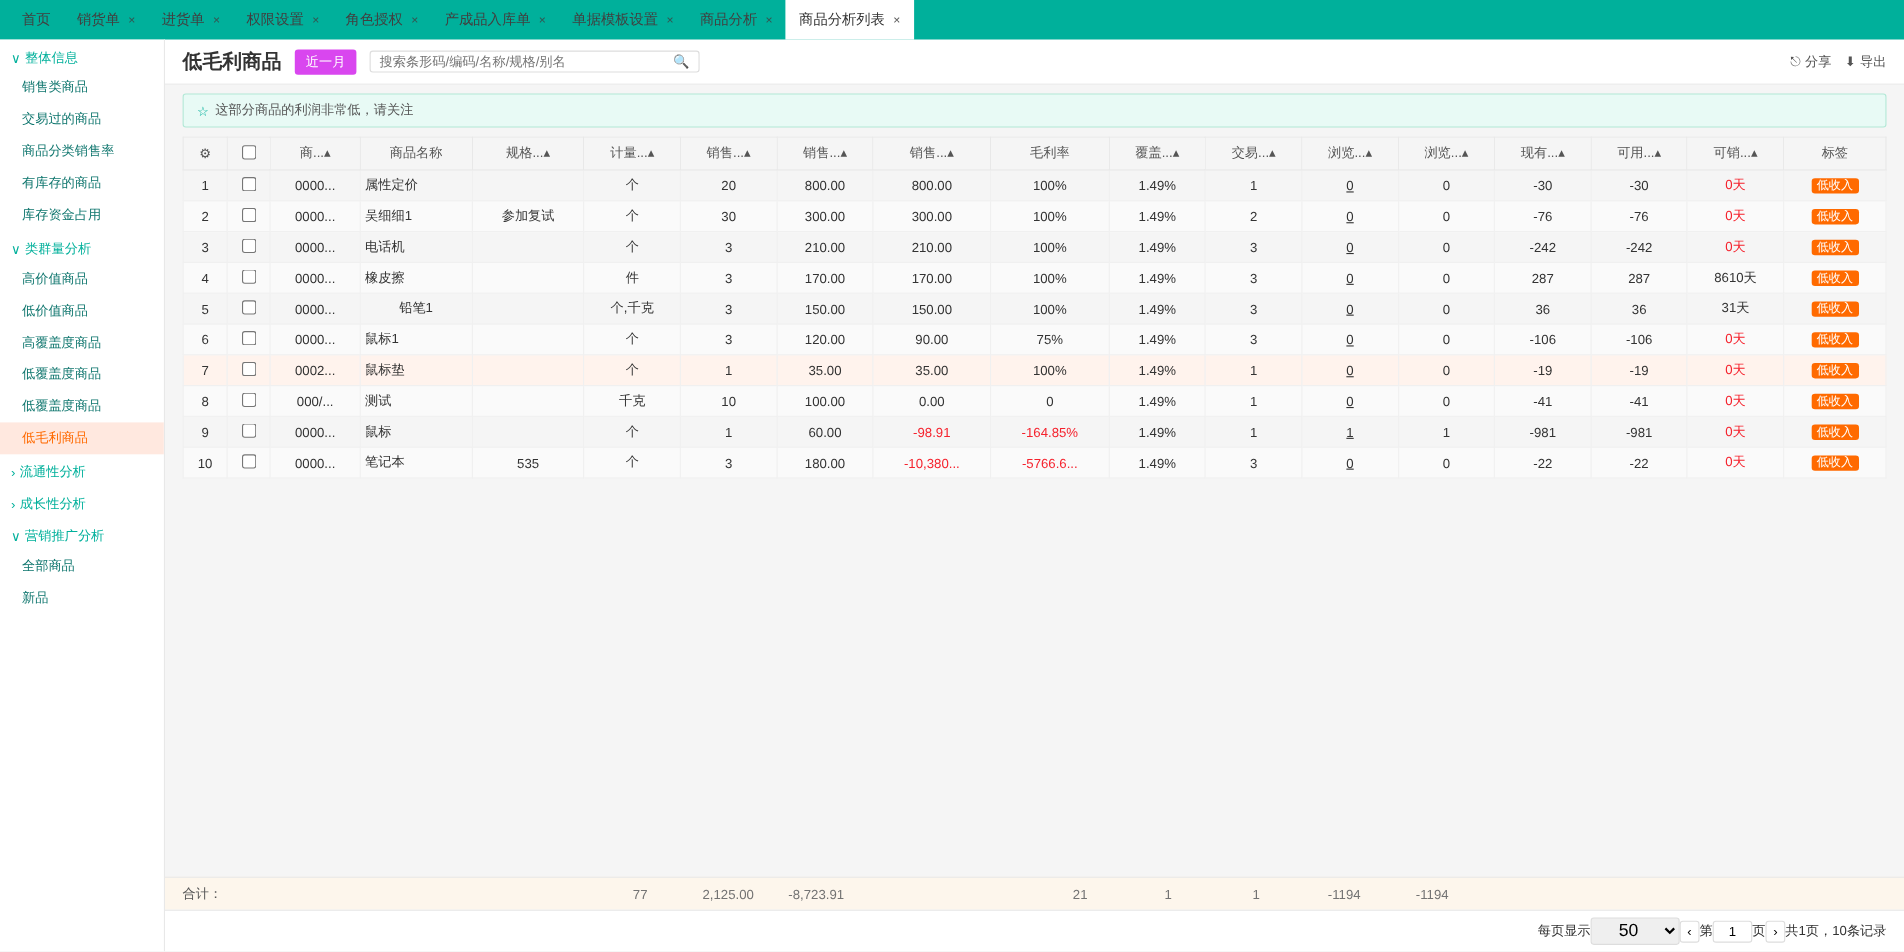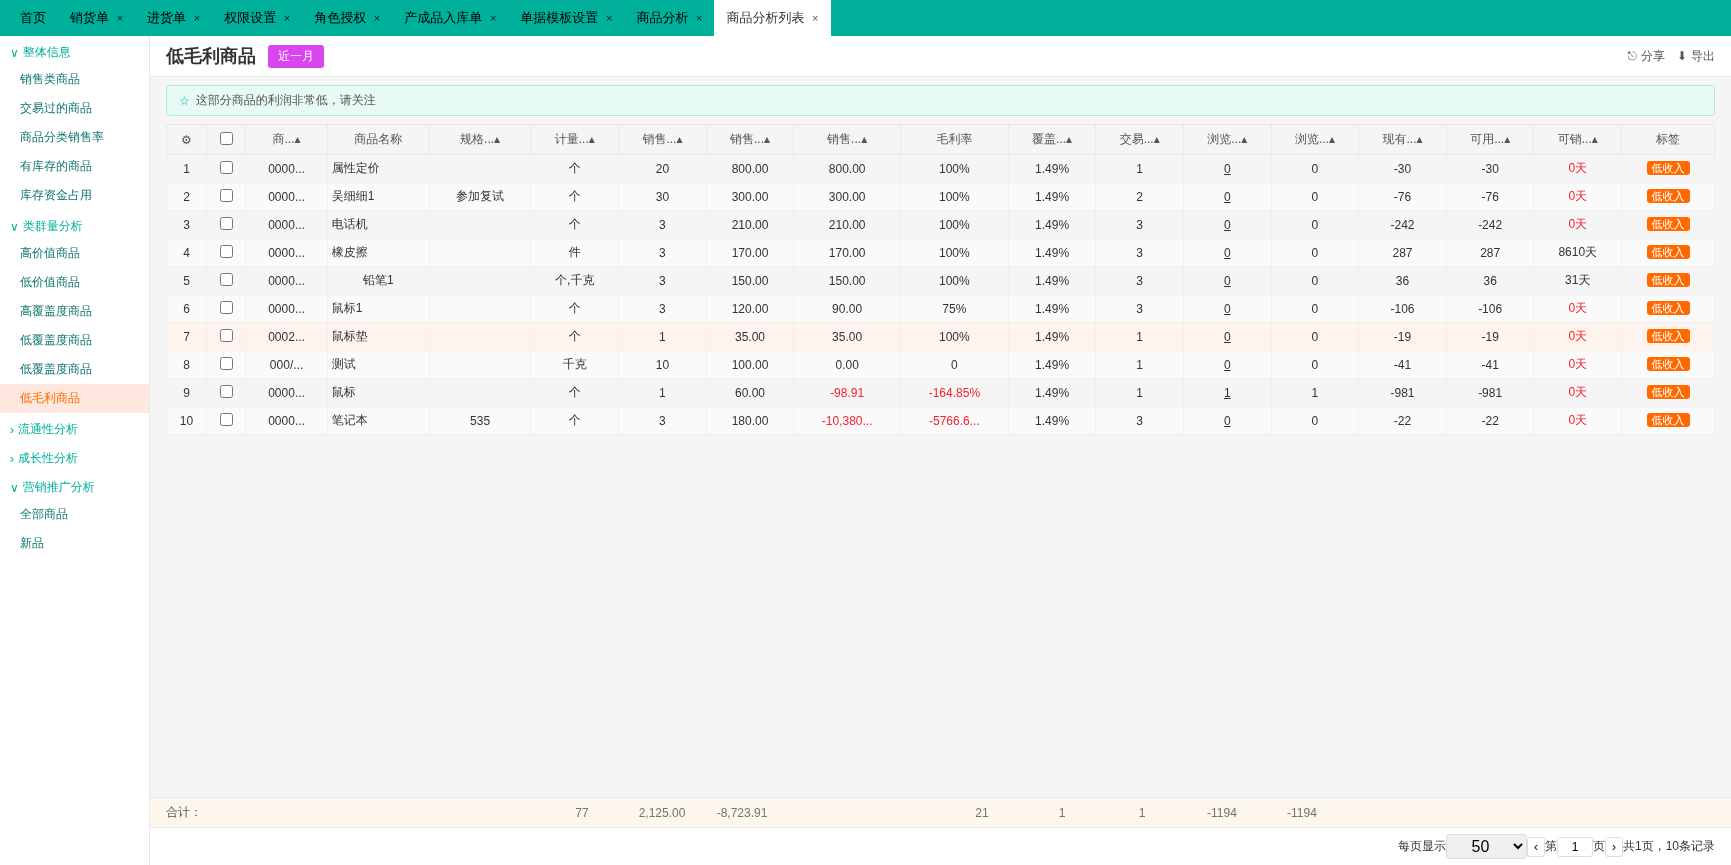--- a/index.html
+++ b/index.html
@@ -7,21 +7,21 @@
 
     
     .top-nav {
       background: #00b09b;
       display: flex;
       align-items: center;
       height: 36px;
       padding: 0 8px;
     }
     .top-nav .nav-item {
-      color: #000000;
+      color: #404040;
       padding: 0 12px;
       height: 36px;
       line-height: 36px;
       cursor: pointer;
       font-size: 13px;
       white-space: nowrap;
     }
     .top-nav .nav-item.active {
       background: #fff;
       color: #333;
@@ -303,20 +303,24 @@
     </div>
     <div class="sidebar-item">全部商品</div>
     <div class="sidebar-item">新品</div>
   </div>
 
   <div class="main-content">
 
     <div class="page-header">
       <span class="page-title">低毛利商品</span>
       <button class="date-btn">近一月</button>
+      <div class="search-box">
+        <input type="text" placeholder="搜索条形码/编码/名称/规格/别名" style="">
+        <span class="search-icon">🔍</span>
+      </div>
       <div class="header-actions">
         <div class="header-btn">
           <span>⎋</span>
           <span>分享</span>
         </div>
         <div class="header-btn">
           <span>⬇</span>
           <span>导出</span>
         </div>
       </div>

